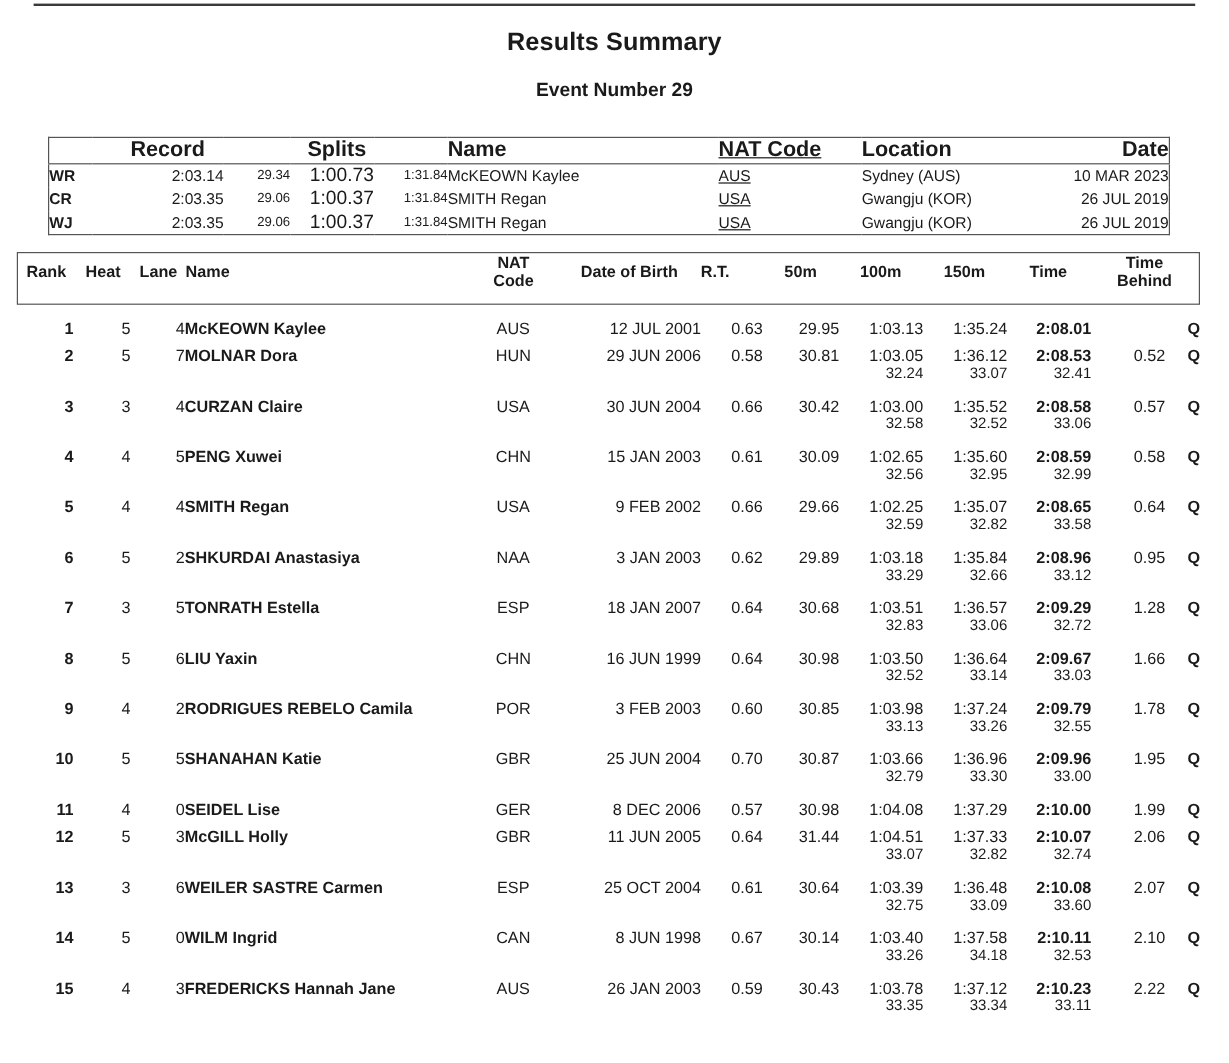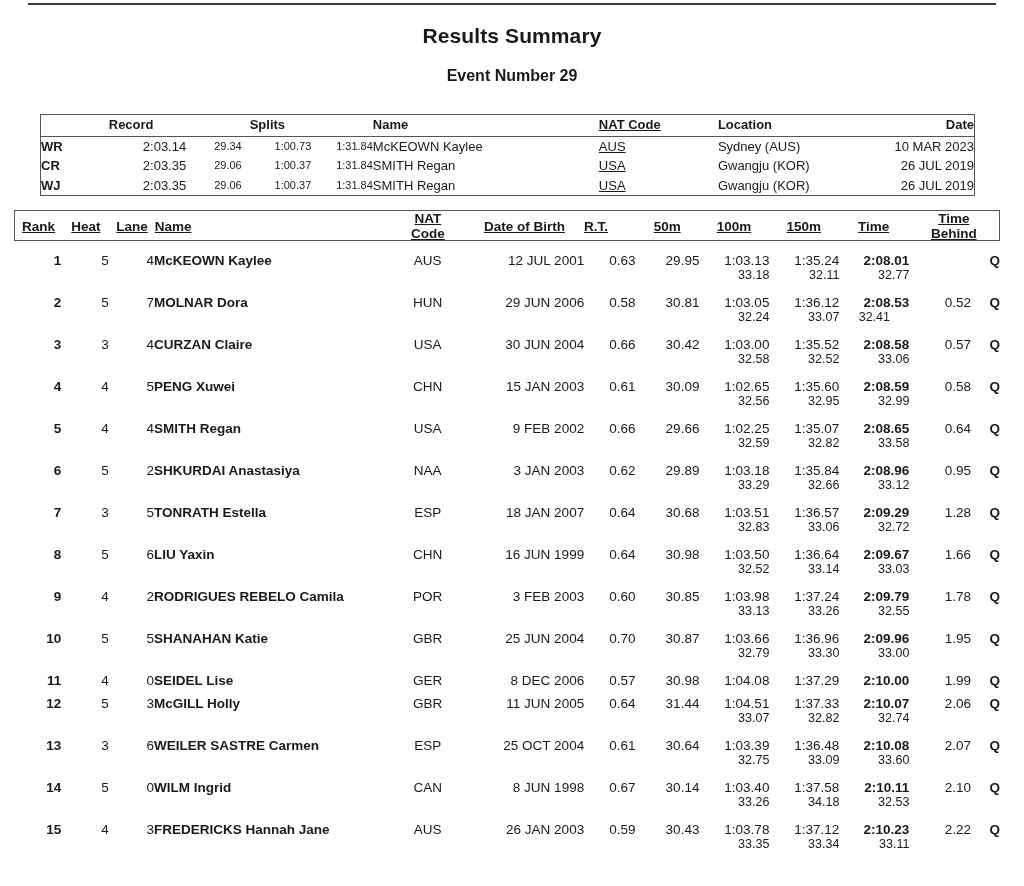--- a/index.html
+++ b/index.html
@@ -63,50 +63,49 @@
   .records-table td {
     padding: 0;
     line-height: 19.5px;
     white-space: nowrap;
   }
   .records-table thead tr {
     border-bottom: 1.5px solid #555;
   }
   .records-table thead th {
     font-weight: bold;
-    font-size: 13px;
+    font-size: 18px;
     padding-bottom: 1px;
   }
   .rec-tag      { width: 36px;  padding-left: 5px; font-weight: bold; text-align: left; }
   .rec-record   { width: 78px;  text-align: right; padding-right: 6px; }
   .rec-s1       { width: 56px;  text-align: right; font-size: 11px; padding-right: 4px;}
-  .rec-s2       { width: 62px;  text-align: right; font-size: 11px; padding-right: 4px;}
+  .rec-s2       { width: 62px;  text-align: right; font-size: 16px; padding-right: 4px;}
   .rec-s3       { width: 62px;  text-align: right; font-size: 11px; padding-right: 10px;}
   .rec-name     { width: 228px; text-align: left;  padding-left: 4px; }
   .rec-nat      { width: 120px; text-align: left;  padding-left: 2px; text-decoration: underline;}
   .rec-loc      { width: 178px; text-align: left;  padding-left: 4px; }
   .rec-date     { text-align: right; padding-right: 7px; }
   th.rec-record { text-align: left; padding-left: 32px; }
-  th.rec-s2     { text-align: left; font-size: 13.5px; padding-left: 8px;}
+  th.rec-s2     { text-align: center; font-size: 13.5px; padding-left: 8px;}
   th.rec-s3     { text-align: left; }
 
   
   .results-wrap {
     position: absolute;
     top: 210px;
     left: 14px;
     width: 986px;
   }
   .results-head {
     border: 1.5px solid #555;
-    height: 31px;
+    height: 44px;
     box-sizing: border-box;
     position: relative;
     background: #fff;
-    text-decoration: underline;
   }
   .results-table {
     width: 100%;
     border-collapse: collapse;
     font-size: 13.5px;
     table-layout: fixed;
   }
   .results-table th {
     font-weight: bold;
     vertical-align: middle;
@@ -299,35 +298,20 @@
             <td class="cell-nat">AUS</td>
             <td class="cell-dob">12 JUL 2001</td>
             <td class="cell-rt">0.63</td>
             <td class="cell-num">29.95</td>
             <td class="cell-num">1:03.13</td>
             <td class="cell-num">1:35.24</td>
             <td class="cell-time">2:08.01</td>
             <td class="cell-behind"></td>
             <td class="cell-qual">Q</td>
           </tr>
-          <tr class="row-split">
-            <td></td>
-            <td></td>
-            <td></td>
-            <td></td>
-            <td></td>
-            <td></td>
-            <td></td>
-            <td></td>
-            <td class="cell-num">33.18</td>
-            <td class="cell-num">32.11</td>
-            <td class="cell-time" style="font-weight: normal;">32.77</td>
-            <td></td>
-            <td></td>
-          </tr>
           <tr class="row-main">
             <td class="cell-rank">2</td>
             <td class="cell-heat">5</td>
             <td class="cell-lane">7</td>
             <td class="cell-name">MOLNAR Dora</td>
             <td class="cell-nat">HUN</td>
             <td class="cell-dob">29 JUN 2006</td>
             <td class="cell-rt">0.58</td>
             <td class="cell-num">30.81</td>
             <td class="cell-num">1:03.05</td>
@@ -340,21 +324,21 @@
             <td></td>
             <td></td>
             <td></td>
             <td></td>
             <td></td>
             <td></td>
             <td></td>
             <td></td>
             <td class="cell-num">32.24</td>
             <td class="cell-num">33.07</td>
-            <td class="cell-time" style="font-weight: normal; text-align: center;">32.41</td>
+            <td class="cell-time" style="font-weight: normal;">32.41</td>
             <td></td>
             <td></td>
           </tr>
           <tr class="row-main">
             <td class="cell-rank">3</td>
             <td class="cell-heat">3</td>
             <td class="cell-lane">4</td>
             <td class="cell-name">CURZAN Claire</td>
             <td class="cell-nat">USA</td>
             <td class="cell-dob">30 JUN 2004</td>

